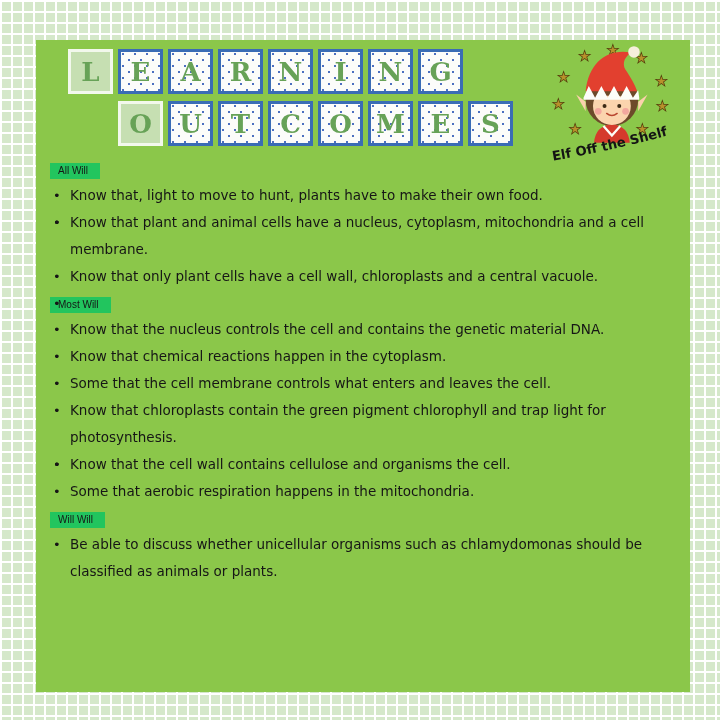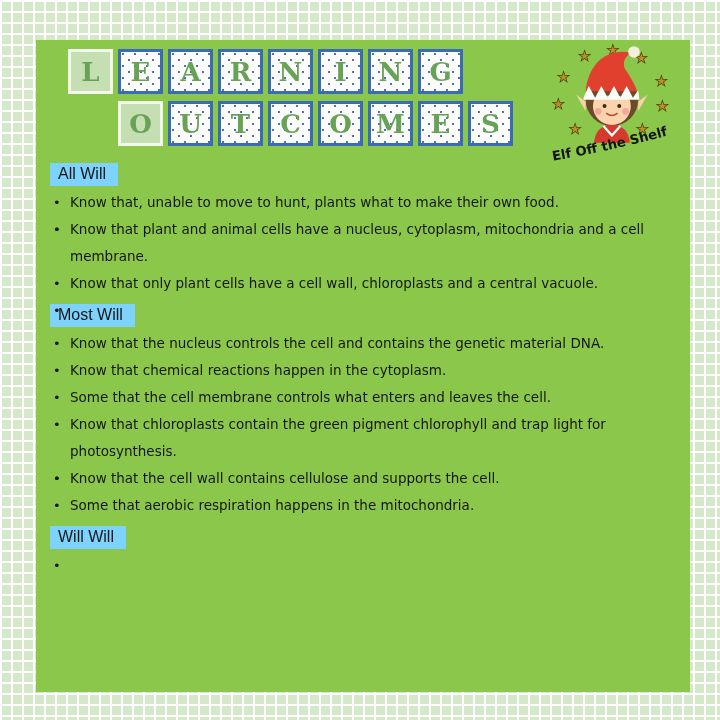--- a/index.html
+++ b/index.html
@@ -50,25 +50,25 @@
   
   #logo{
     position:absolute;
     top:3px;right:12px;
     width:128px;height:124px;
   }
   
   .sections{margin-top:12px;}
   .section-heading{
     display:inline-block;
-    background:#7dd3fc;
+    background:#22c55e;
     padding:2px 12px 3px 8px;
     margin:5px 0 2px 14px;
     font-family:"Liberation Sans", sans-serif;
-    font-size:16px;
+    font-size:10px;
     color:#161616;
   }
   ul.bullets{
     list-style:none;
     margin:1px 0 2px 0;
     padding:0 14px 0 34px;
     font-size:13.5px;
     line-height:27px;
     color:#161616;
   }
@@ -140,38 +140,38 @@
       <path id="logoArc" d="M2,112 Q60,102 118,86" fill="none"></path>
       <text font-family="DejaVu Sans, sans-serif" font-weight="bold" font-size="12.5" fill="#141414" textLength="112" lengthAdjust="spacingAndGlyphs">
         <textPath href="#logoArc">Elf Off the Shelf</textPath>
       </text>
     </svg>
 
     <div class="sections">
 
       <div class="section-heading">All Will</div>
       <ul class="bullets">
-        <li><span class="blt">•</span><span>Know that, unable to move to hunt, plants what to make their own food.</span></li>
+        <li><span class="blt">•</span><span>Know that, light to move to hunt, plants have to make their own food.</span></li>
         <li><span class="blt">•</span></li>
         <li><span class="blt">•</span><span>Know that plant and animal cells have a nucleus, cytoplasm, mitochondria and a cell membrane.</span></li>
         <li><span class="blt">•</span><span>Know that only plant cells have a cell wall, chloroplasts and a central vacuole.</span></li>
         <li><span class="blt">•</span></li>
       </ul>
 
       <div class="section-heading">Most Will</div>
       <ul class="bullets">
         <li><span class="blt">•</span><span>Know that the nucleus controls the cell and contains the genetic material DNA.</span></li>
         <li><span class="blt">•</span><span>Know that chemical reactions happen in the cytoplasm.</span></li>
         <li><span class="blt">•</span><span>Some that the cell membrane controls what enters and leaves the cell.</span></li>
         <li><span class="blt">•</span><span>Know that chloroplasts contain the green pigment chlorophyll and trap light for photosynthesis.</span></li>
         <li><span class="blt">•</span></li>
-        <li><span class="blt">•</span><span>Know that the cell wall contains cellulose and supports the cell.</span></li>
+        <li><span class="blt">•</span><span>Know that the cell wall contains cellulose and organisms the cell.</span></li>
         <li><span class="blt">•</span><span>Some that aerobic respiration happens in the mitochondria.</span></li>
       </ul>
 
       <div class="section-heading">Will Will</div>
       <ul class="bullets">
-        <li><span class="blt">•</span></li>
+        <li><span class="blt">•</span><span>Be able to discuss whether unicellular organisms such as chlamydomonas should be classified as animals or plants.</span></li>
       </ul>
 
     </div>
   </div>
 </div>
 
 </body></html>

